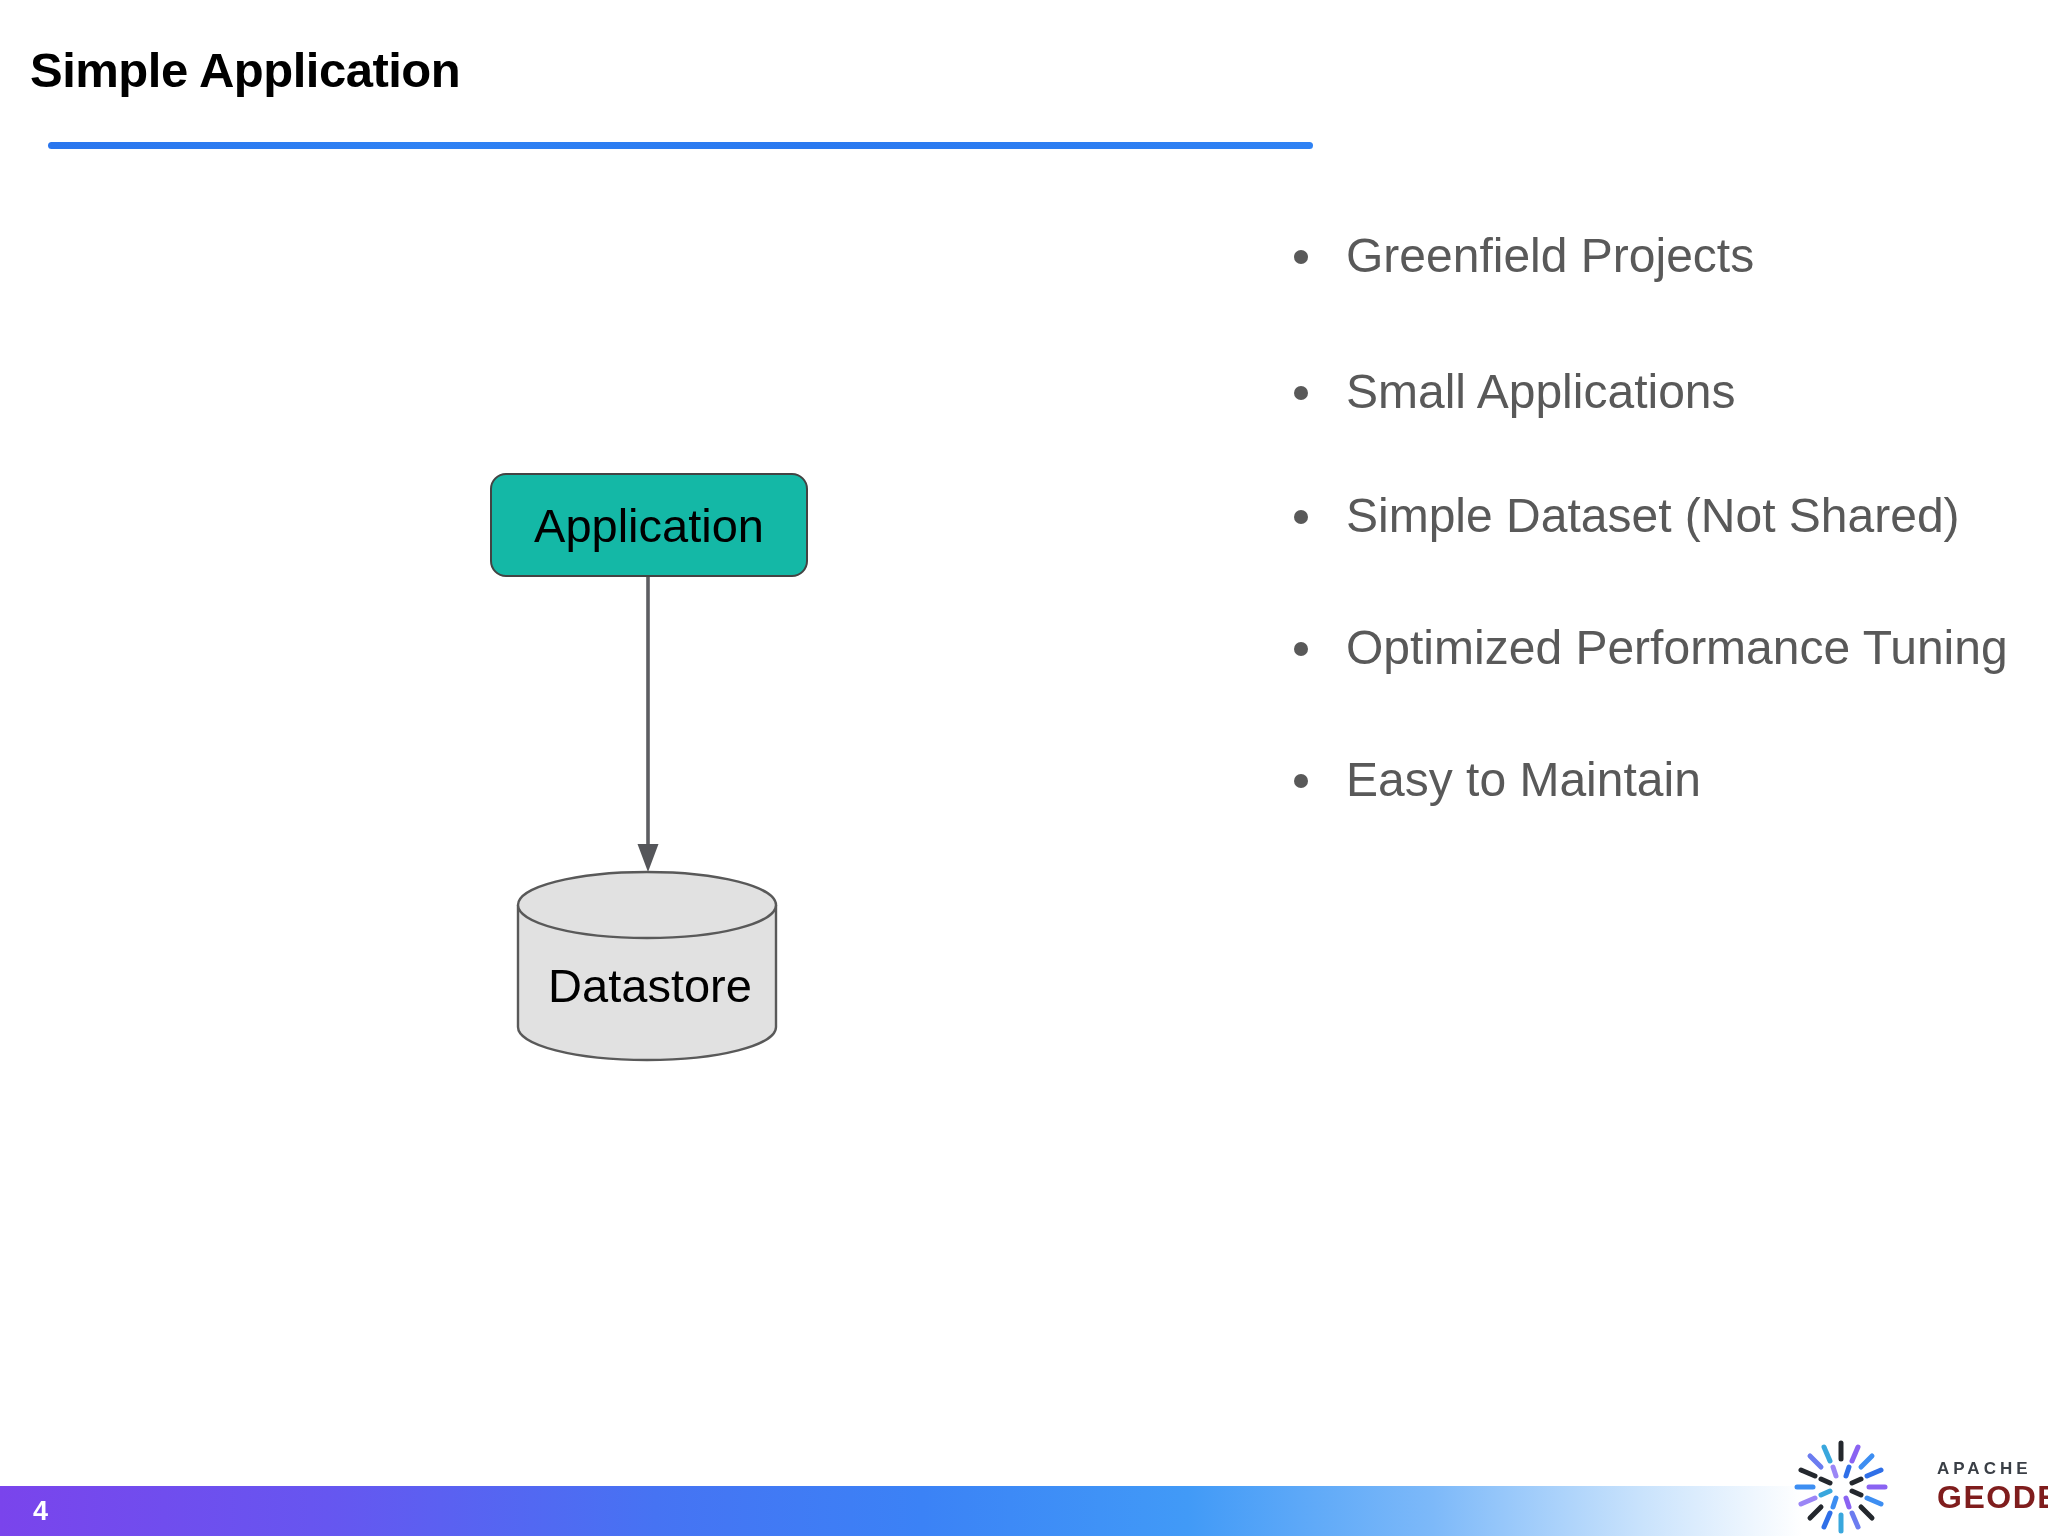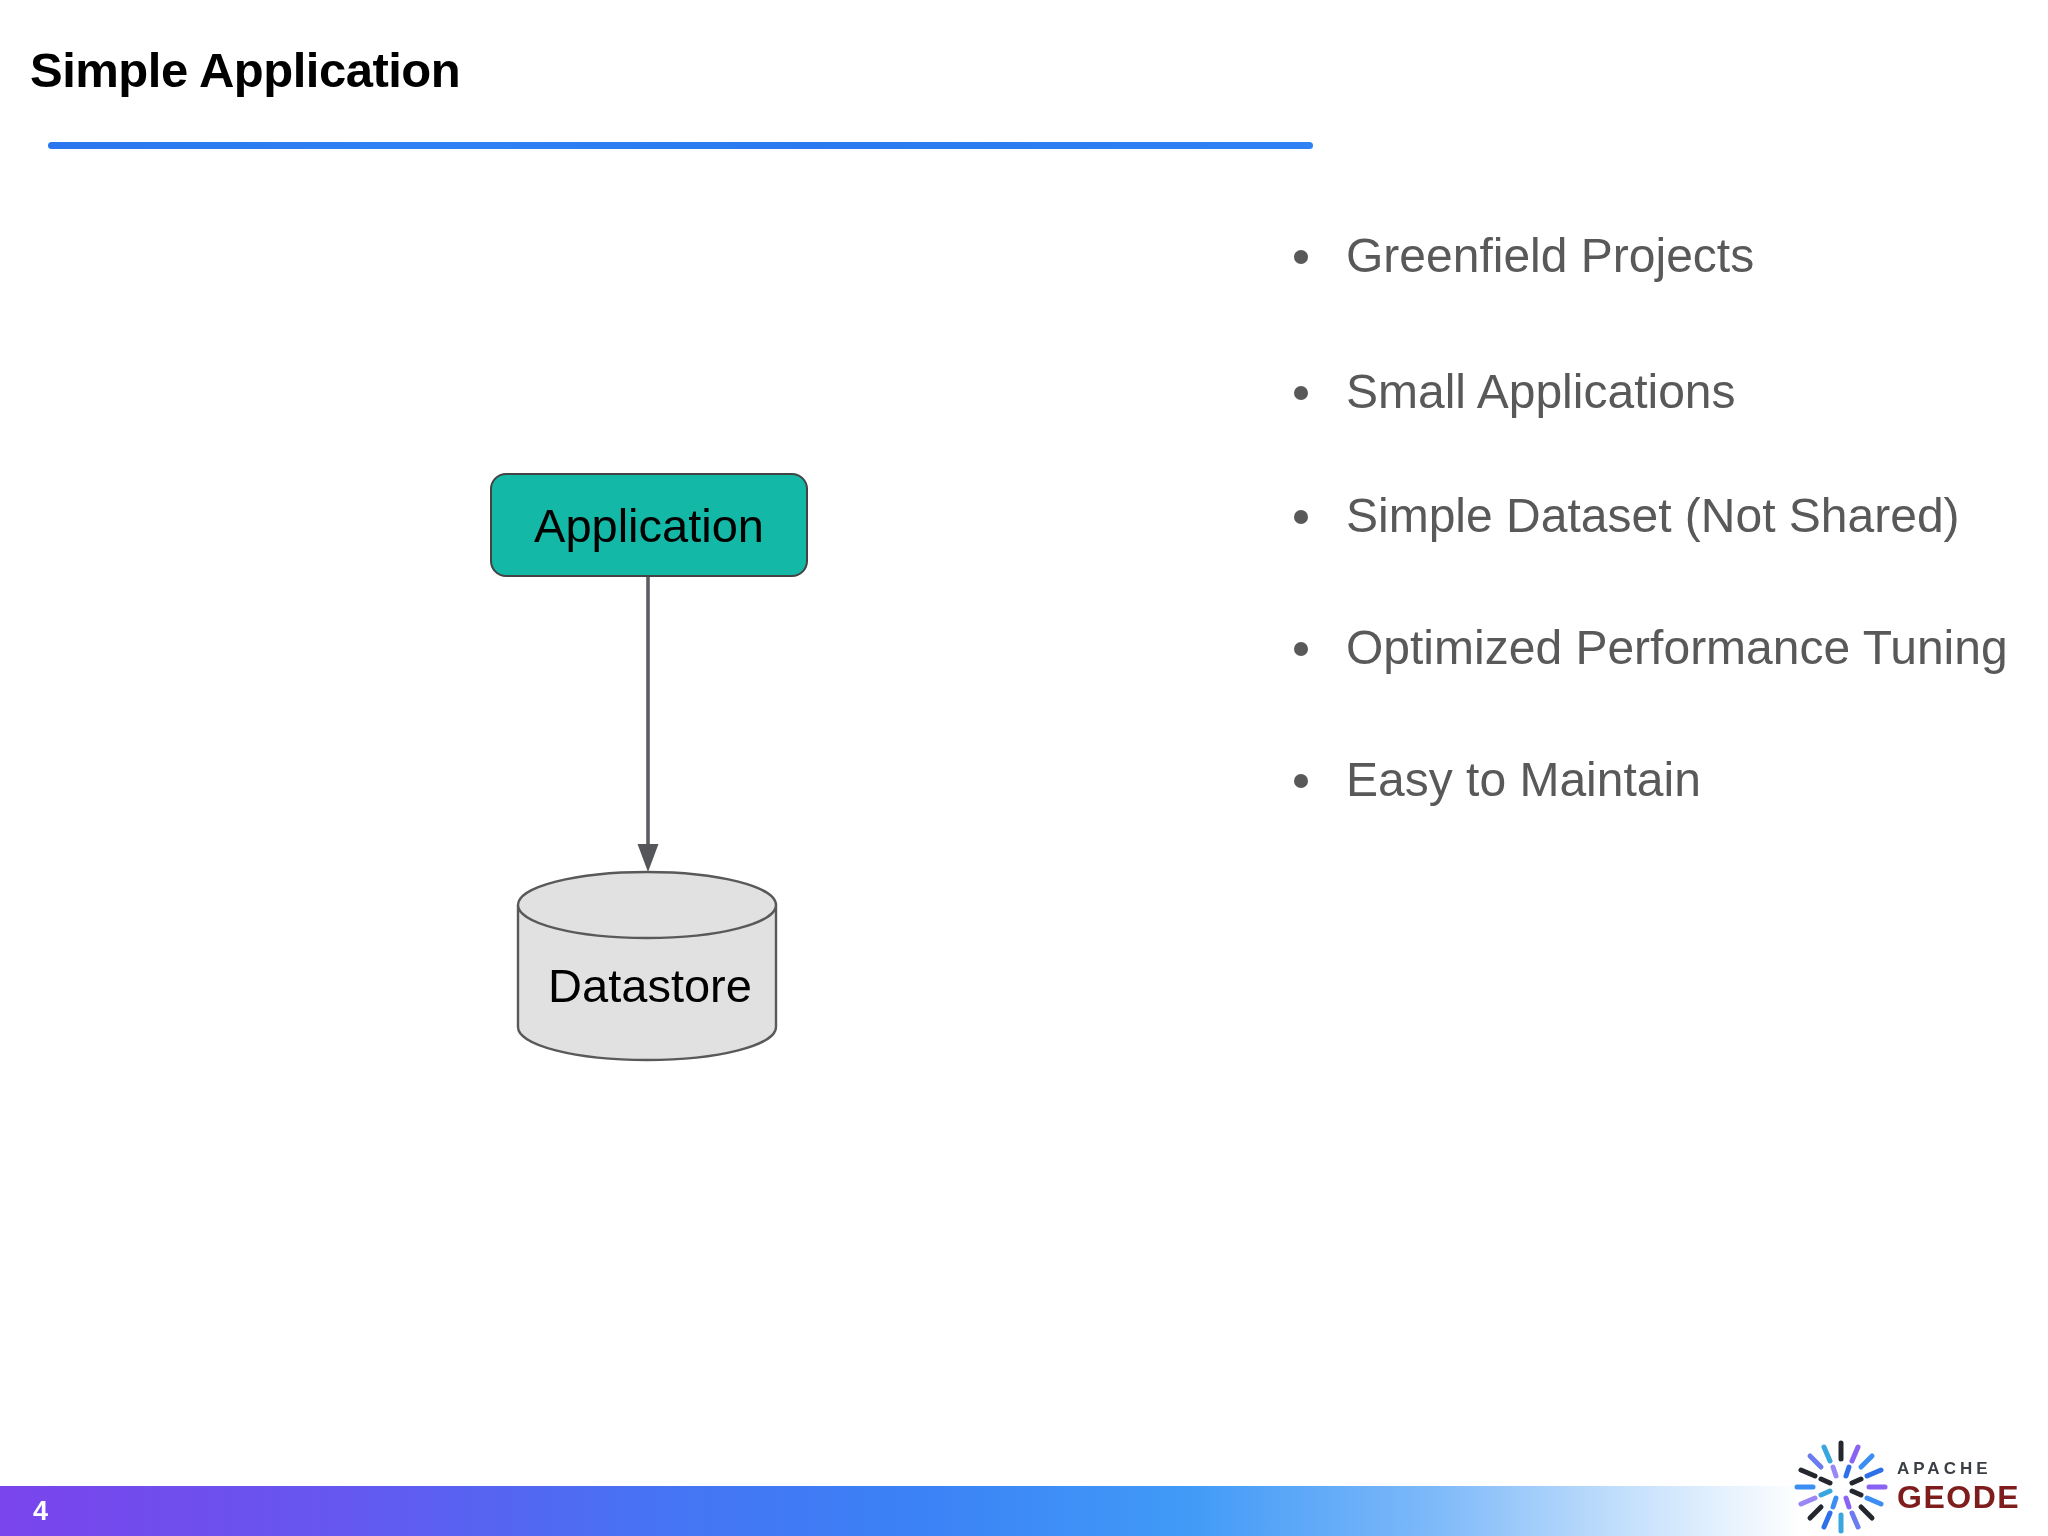--- a/index.html
+++ b/index.html
@@ -111,20 +111,21 @@
   }
 
   
   .logo {
     position: absolute;
     left: 1793px; top: 1438px;
     width: 255px; height: 98px;
     display: flex;
     align-items: center;
     z-index: 2;
+    gap: 40px;
   }
   .logo-burst { width: 96px; height: 96px; flex: 0 0 auto; }
   .logo-text { margin-left: 8px; display: flex; flex-direction: column; }
   .logo-apache {
     font-size: 17px;
     font-weight: 600;
     letter-spacing: 4px;
     color: #3a3f46;
     line-height: 1.1;
   }

